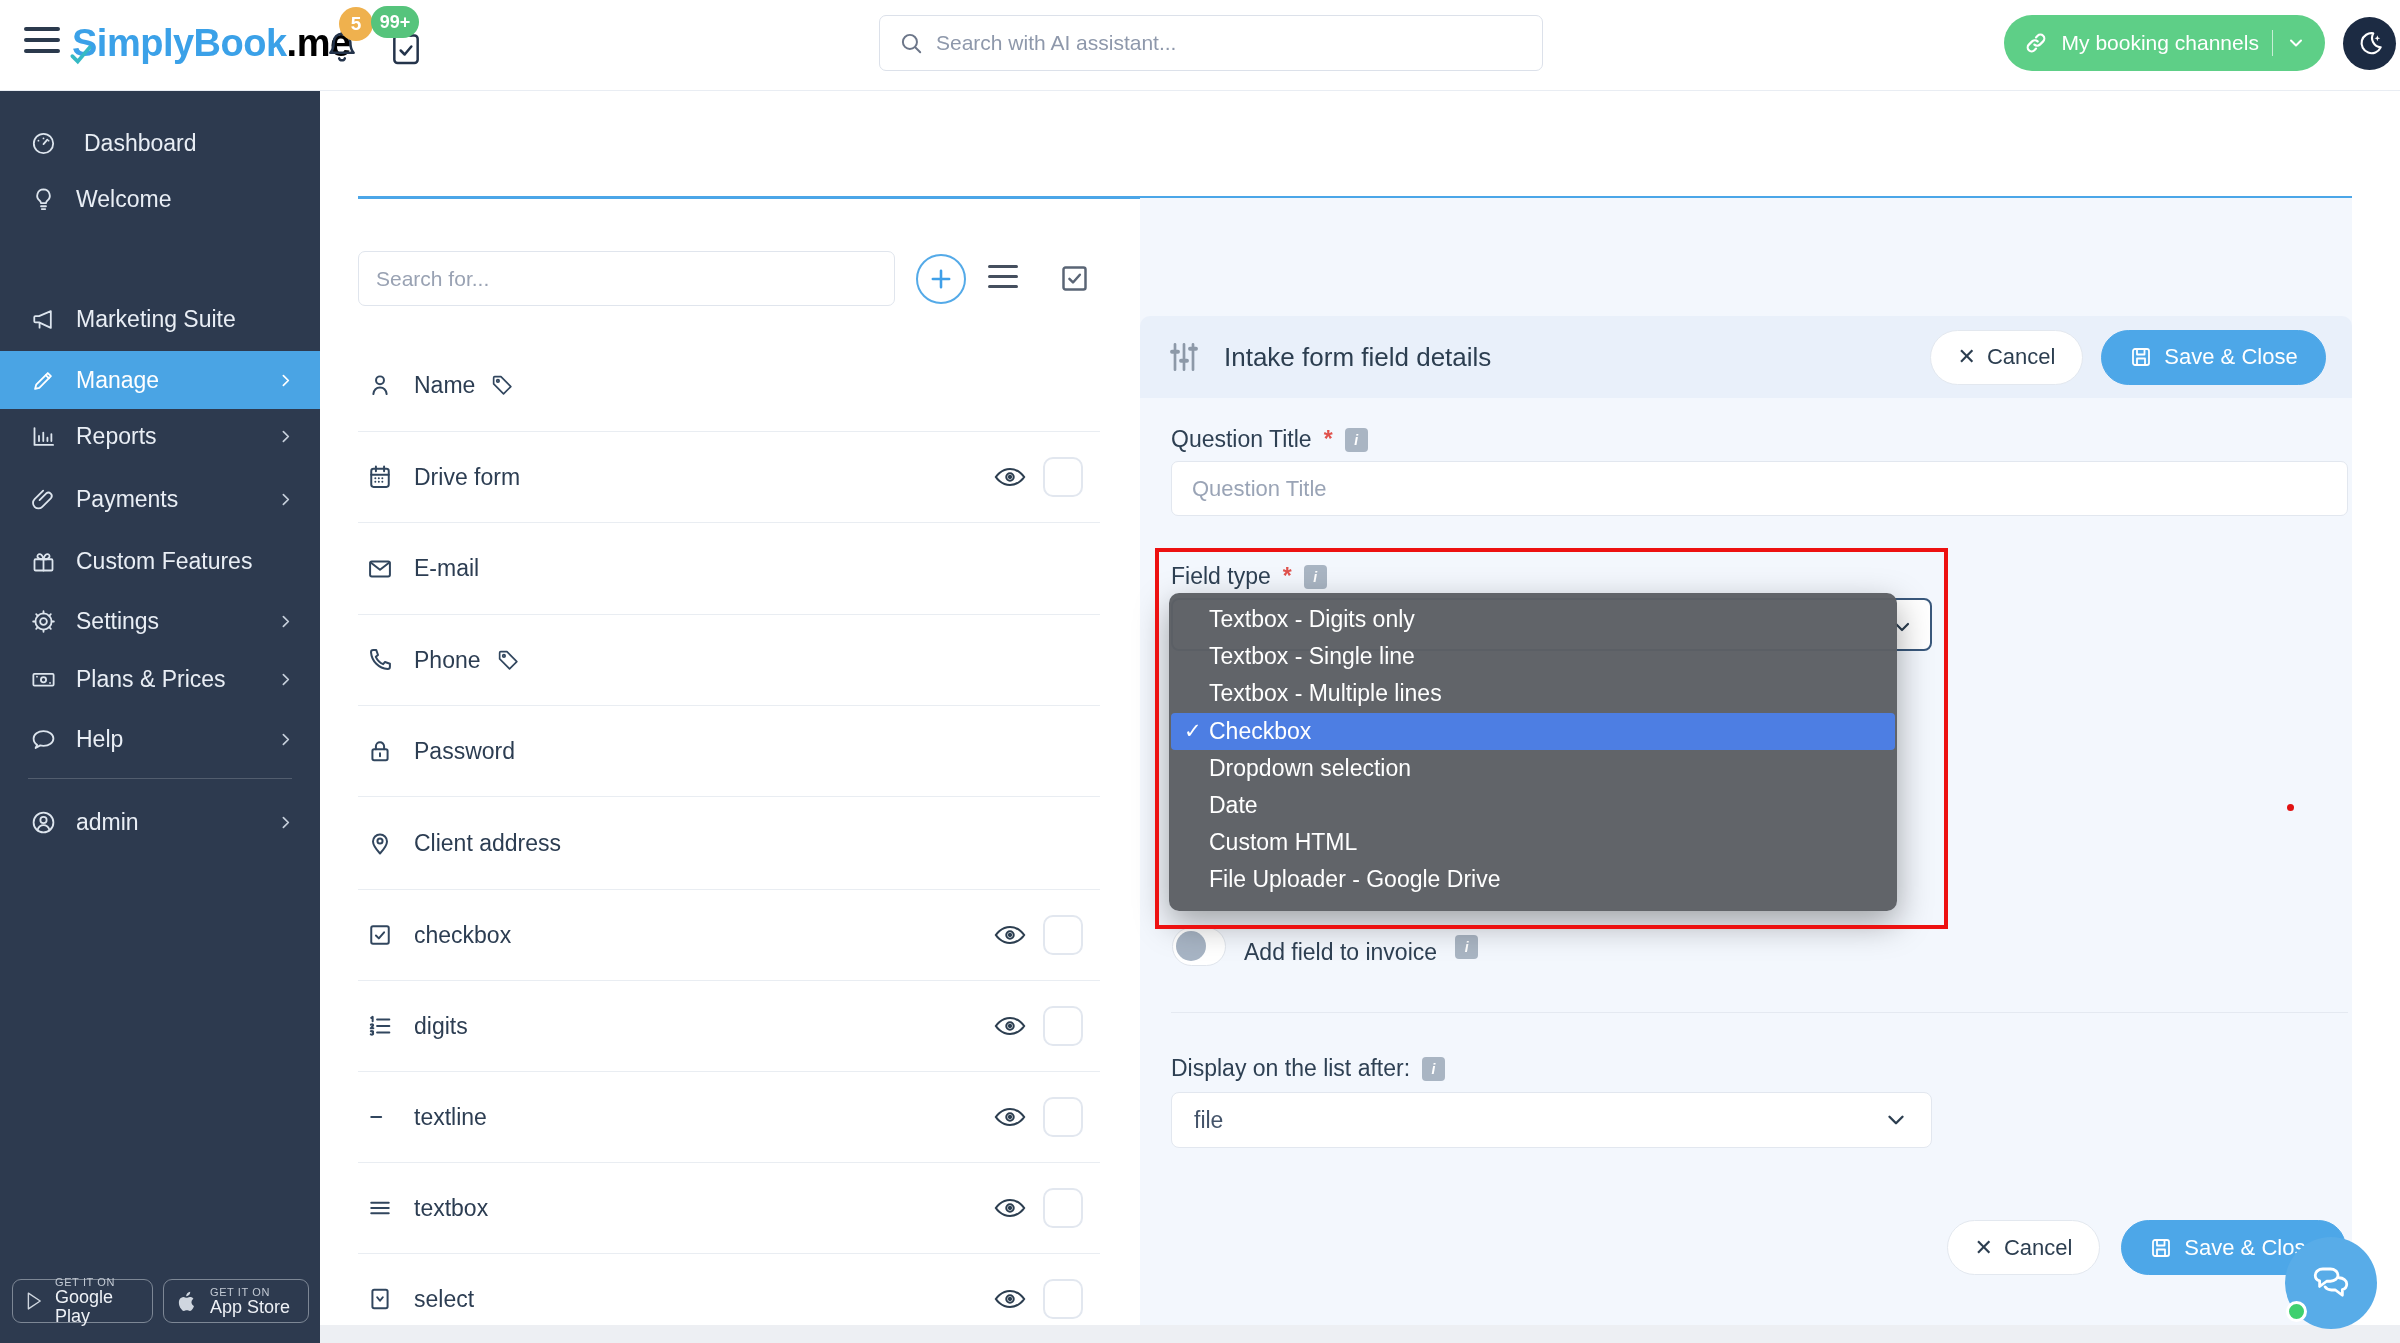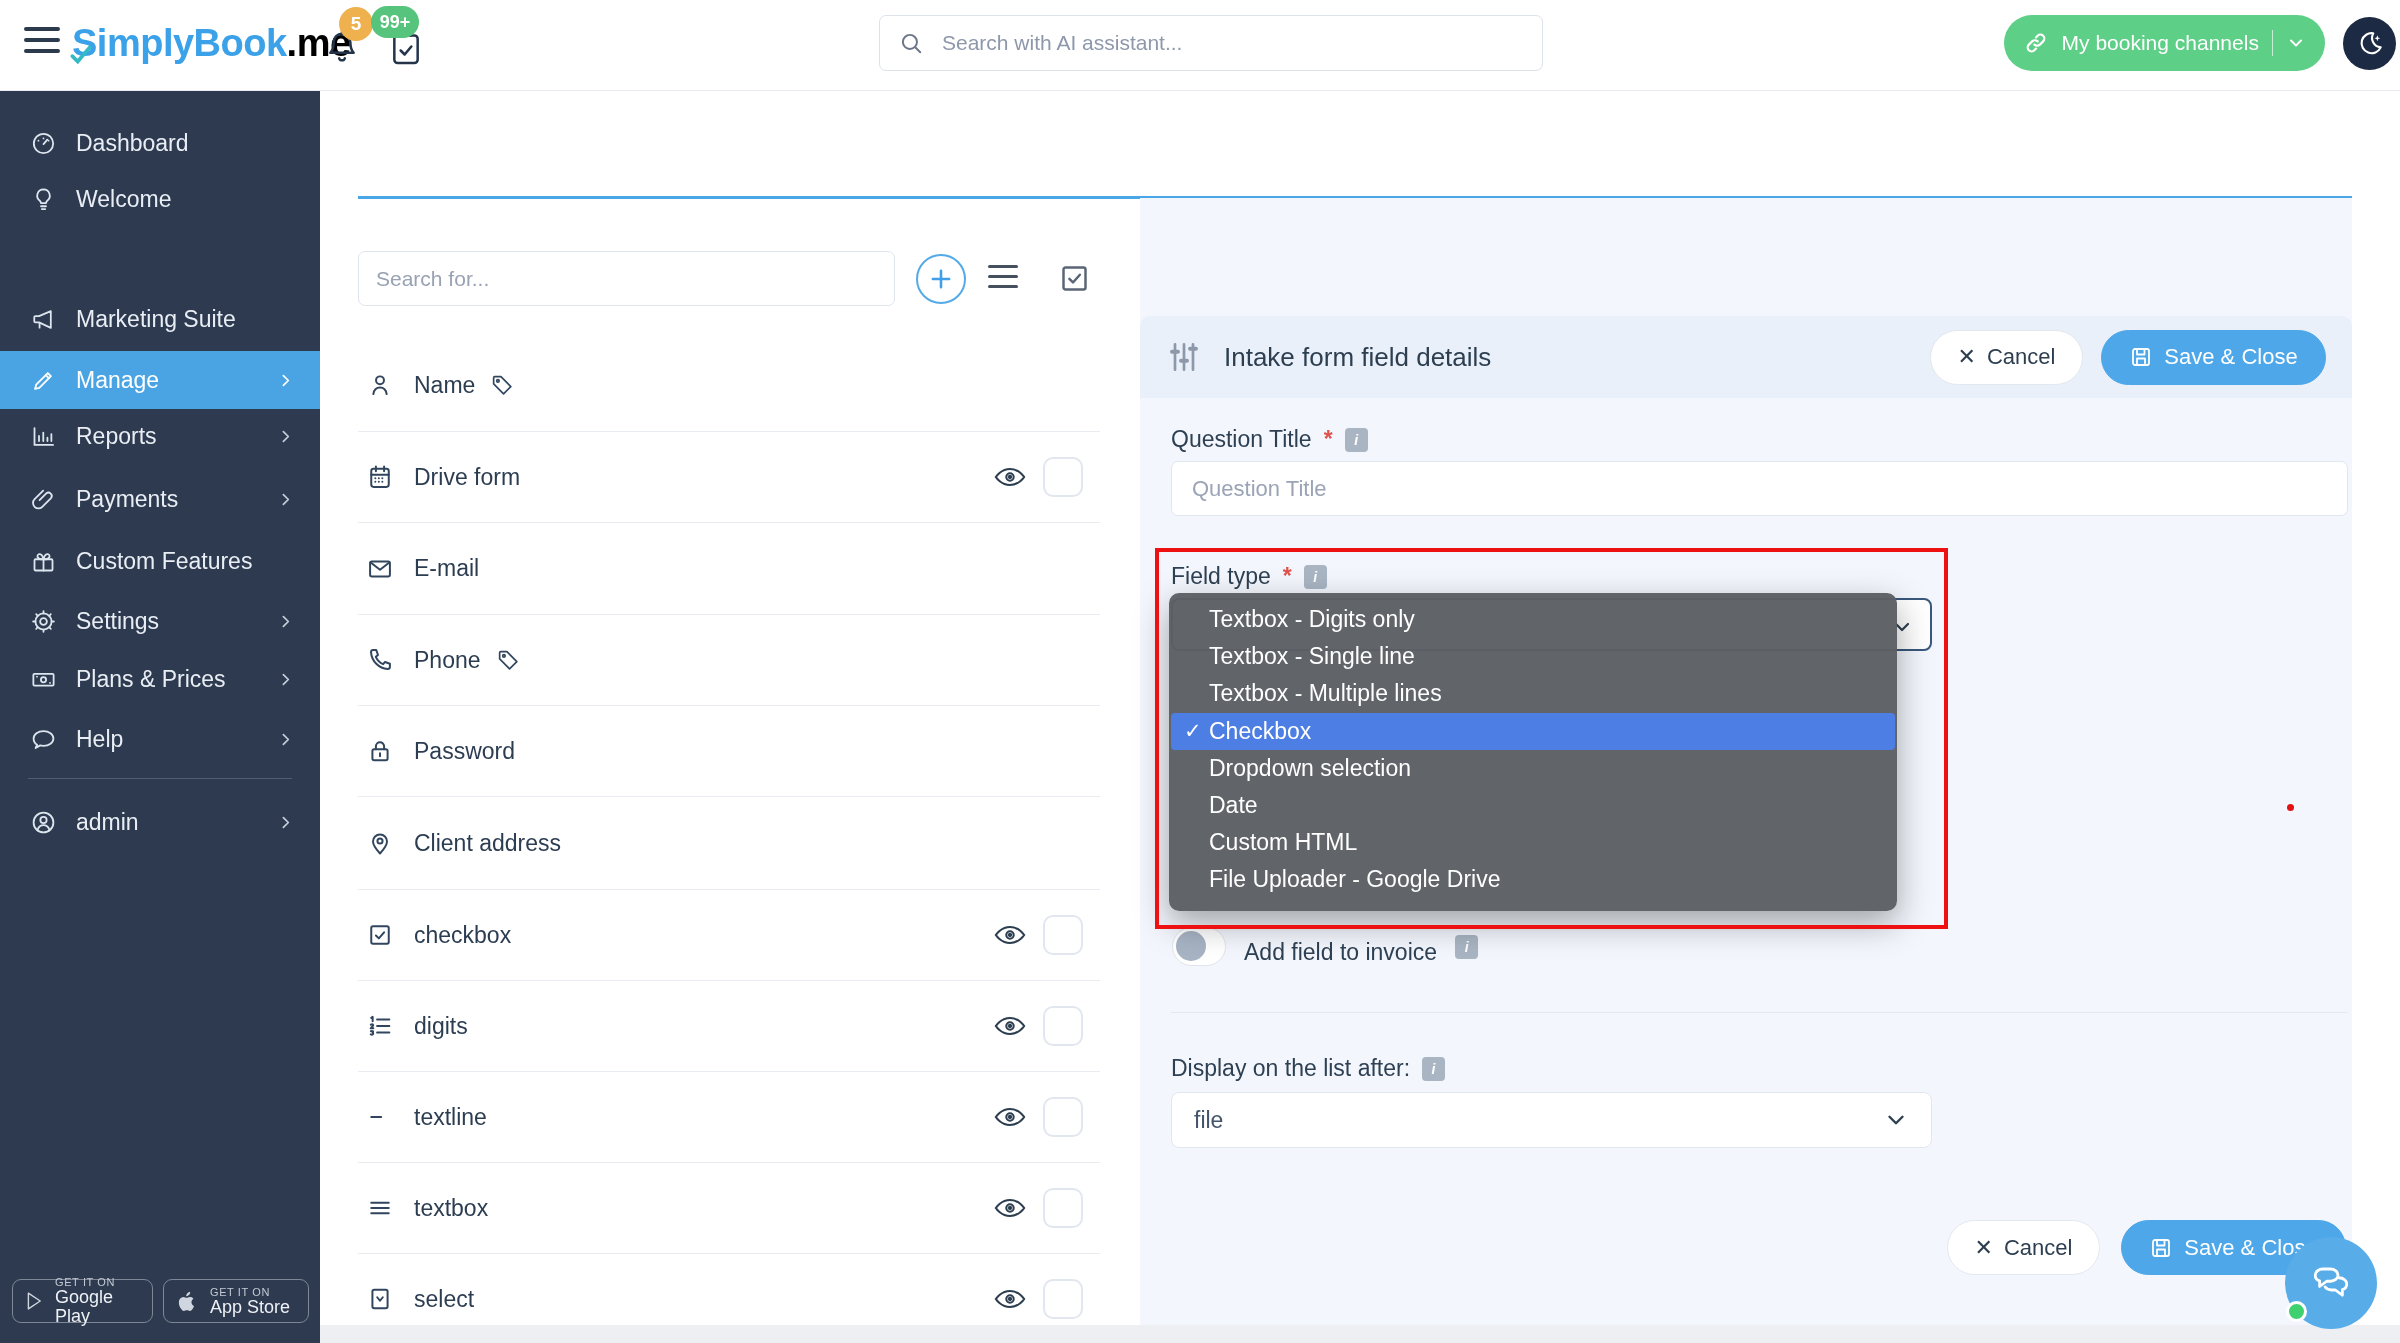--- a/index.html
+++ b/index.html
@@ -12,21 +12,21 @@
   .hamburger span { display:block; width:36px; height:3.6px; background:#2b3a4d; border-radius:2px; margin-bottom:7.5px; }
   .logo { position:absolute; left:72px; top:22px; font-size:38px; font-weight:700; letter-spacing:-0.5px; white-space:nowrap; }
   .logo .lp { color:#3ba1e8; }
   .logo .ls { color:#000000; }
   .logo .lcheck { position:absolute; left:-4px; top:20px; width:26px; height:26px; stroke:#35b9c4; stroke-width:3.4; fill:none; stroke-linecap:round; }
   .icon-btn { position:absolute; cursor:pointer; }
   .badge { position:absolute; color:#fff; font-weight:700; display:flex; align-items:center; justify-content:center; z-index:2; }
   .badge-5 { left:339px; top:7px; width:34px; height:34px; border-radius:50%; background:#efb14e; font-size:19px; }
   .badge-99 { left:371px; top:6px; width:48px; height:32px; border-radius:16px; background:#56c47c; font-size:18px; }
   .search-top { position:absolute; left:879px; top:15px; width:664px; height:56px; border:1.5px solid #dce1ea; border-radius:7px; background:#fff; display:flex; align-items:center; padding:0 18px; }
-  .search-top input { border:none; outline:none; flex:1; margin-left:18px; font-size:21px; color:#43506a; font-family:"Liberation Sans",sans-serif; background:transparent; }
+  .search-top input { border:none; outline:none; flex:1; margin-left:12px; font-size:21px; color:#43506a; font-family:"Liberation Sans",sans-serif; background:transparent; }
   .search-top input::placeholder { color:#8e98ab; }
   .green-btn { position:absolute; left:2004px; top:15px; width:321px; height:56px; border-radius:28px; background:#5ecf87; color:#fff; display:flex; align-items:center; justify-content:center; gap:13px; font-size:21px; font-weight:500; cursor:pointer; }
   .green-btn .vdiv { width:1.5px; height:26px; background:rgba(255,255,255,0.65); }
   .dark-toggle { position:absolute; left:2343px; top:17px; width:53px; height:53px; border-radius:50%; background:#1c2b43; display:flex; align-items:center; justify-content:center; cursor:pointer; }
 
   
   .sidebar { position:absolute; left:0; top:91px; width:320px; height:1252px; background:#2d3a4f; z-index:5; }
   .nav-item { position:absolute; left:0; width:320px; height:58px; display:flex; align-items:center; padding:0 26px 0 30px; color:#e9eef5; font-size:23px; font-weight:500; cursor:pointer; }
   .nav-item .lbl { margin-left:19px; }
   .nav-item .chev { margin-left:auto; width:17px; height:17px; stroke:#c6cfdb; stroke-width:2.4; fill:none; stroke-linecap:round; stroke-linejoin:round; }
@@ -153,21 +153,21 @@
     <div class="dark-toggle">
       <svg width="32" height="32" viewBox="0 0 24 24" fill="none" stroke="#fff" stroke-width="1.6" stroke-linecap="round" stroke-linejoin="round">
         <path d="M14.5 4a7.5 7.5 0 1 0 5.5 10.5A7 7 0 0 1 14.5 4z"></path>
         <path d="M17.5 5.5l.6 1.6 1.6.6-1.6.6-.6 1.6-.6-1.6-1.6-.6 1.6-.6z" fill="#fff" stroke="none"></path>
       </svg>
     </div>
   </div>
 
   <div class="sidebar">
 
-    <div class="nav-item" style="top:23px;">
+    <div class="nav-item" style="top:23px;gap:8px;">
       <svg class="si" viewBox="0 0 24 24">
           <circle cx="12" cy="12" r="8.6"></circle>
           <path d="M12 12.5l3.4-3.9"></path>
           <path d="M7.5 9.5h.01M12 7.5h.01M16.5 9.5h.01"></path>
         </svg>
       <span class="lbl">Dashboard</span>
     </div>
 
     <div class="nav-item" style="top:79px;">
       <svg class="si" viewBox="0 0 24 24">

